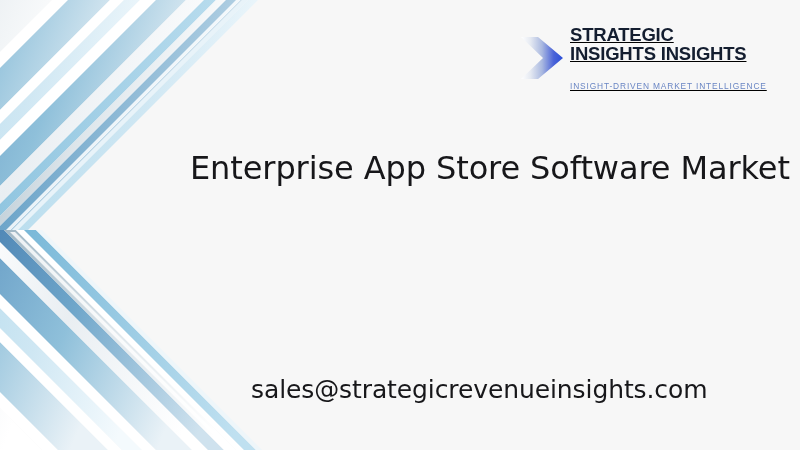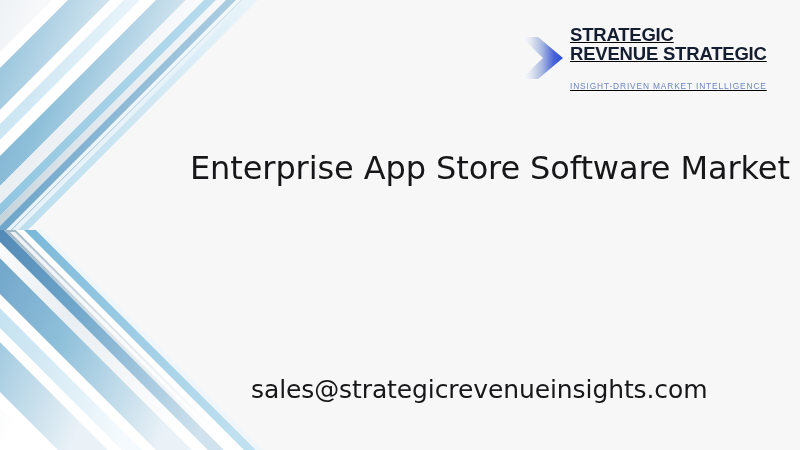--- a/index.html
+++ b/index.html
@@ -202,21 +202,21 @@
           <stop offset="22%" stop-color="#e6eaf2"></stop>
           <stop offset="50%" stop-color="#aab9e0"></stop>
           <stop offset="78%" stop-color="#4a63d8"></stop>
           <stop offset="100%" stop-color="#2b4fd8"></stop>
         </linearGradient>
       </defs>
       <path d="M3,4 L20,4 L45,25 L20,46 L3,46 L25,25 Z" fill="url(#markGrad)"></path>
     </svg>
     <div id="logo-text">
       <div class="logo-line">STRATEGIC</div>
-      <div class="logo-line">REVENUE STRATEGIC</div>
+      <div class="logo-line">INSIGHTS INSIGHTS</div>
       <div id="logo-tagline">INSIGHT-DRIVEN MARKET INTELLIGENCE</div>
     </div>
   </div>
 
   <div id="title">Enterprise App Store Software Market</div>
 
   <div id="email">sales@strategicrevenueinsights.com</div>
 
 </div>
 

